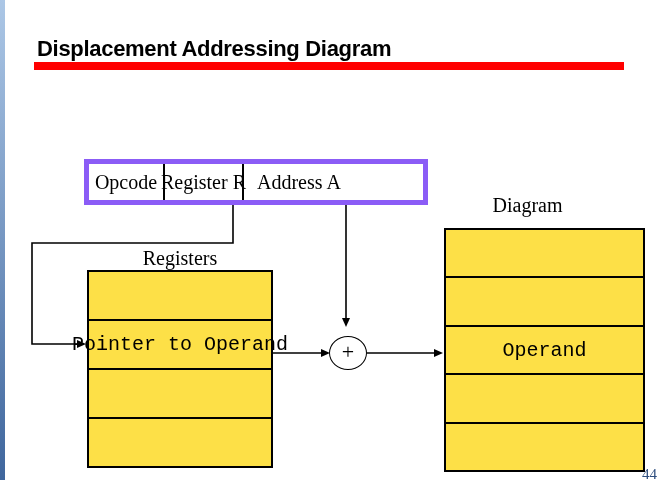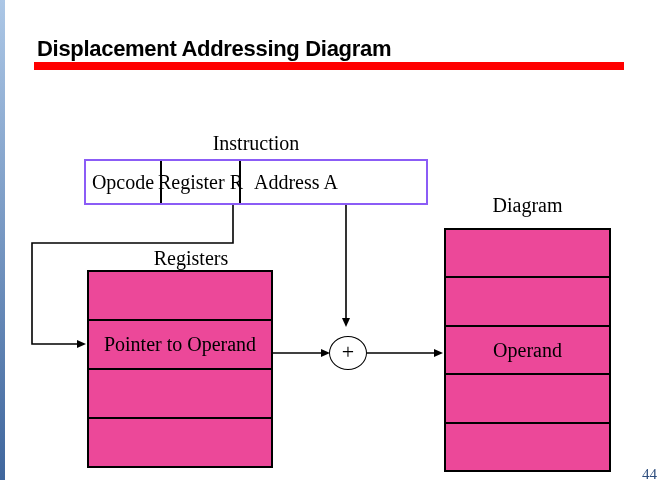--- a/index.html
+++ b/index.html
@@ -27,39 +27,39 @@
     position:absolute;left:37px;top:36px;margin:0;
     font-family:"Liberation Sans","DejaVu Sans",sans-serif;
     font-weight:bold;font-size:22px;letter-spacing:-0.3px;color:#000;white-space:nowrap;
   }
   .title-underline{
     position:absolute;left:34px;top:62px;width:590px;height:8px;
     background:var(--accent-red);
   }
   .dlabel{position:absolute;font-size:20px;text-align:center;white-space:nowrap;}
   .instruction-label{left:84px;top:132px;width:344px;}
-  .registers-label{left:98px;top:247px;width:186px;}
+  .registers-label{left:87px;top:247px;width:186px;}
   .memory-label{left:444px;top:194px;width:167px;}
 
   .instruction-box{
     position:absolute;left:84px;top:159px;width:344px;height:46px;
-    border:2px solid #8b5cf6;box-sizing:border-box;display:flex;background:#fff;
+    border:5px solid #8b5cf6;box-sizing:border-box;display:flex;background:#fff;
   }
   .instruction-box .cell{
     display:flex;align-items:center;justify-content:center;
     font-size:20px;box-sizing:border-box;height:100%;white-space:nowrap;
   }
   .cell-opcode{width:74px;}
   .cell-register{width:79px;border-left:2px solid #000;}
   .cell-address{flex:1;border-left:2px solid #000;justify-content:flex-start !important;padding-left:13px;}
 
-  .vbox{position:absolute;border:2px solid #000;box-sizing:border-box;background:#ec4899;
-        display:flex;flex-direction:column;}
+  .vbox{position:absolute;border:2px solid #000;box-sizing:border-box;background:#fde047;
+        display:flex;flex-direction:column;font-family:Liberation Mono, monospace;}
   .registers-box{left:87px;top:270px;width:186px;height:198px;}
-  .memory-box{left:444px;top:228px;width:167px;height:244px;}
+  .memory-box{left:444px;top:228px;width:201px;height:244px;}
   .vbox .row{
     flex:1;display:flex;align-items:center;justify-content:center;
     font-size:20px;box-sizing:border-box;white-space:nowrap;
   }
   .vbox .row + .row{border-top:2px solid #000;}
 
   .connectors{position:absolute;left:0;top:0;width:667px;height:480px;pointer-events:none;}
 
   .adder{
     position:absolute;left:329px;top:336px;width:38px;height:34px;
@@ -93,21 +93,20 @@
     <line x1="346" y1="205" x2="346" y2="318" stroke="#000" stroke-width="1.6"></line>
     <polygon points="346,327 342,318 350,318" fill="#000"></polygon>
 
     <line x1="273" y1="353" x2="321" y2="353" stroke="#000" stroke-width="1.6"></line>
     <polygon points="330,353 321,349 321,357" fill="#000"></polygon>
 
     <line x1="367" y1="353" x2="434" y2="353" stroke="#000" stroke-width="1.6"></line>
     <polygon points="443,353 434,349 434,357" fill="#000"></polygon>
   </svg>
 
-  <div class="dlabel instruction-label">Instruction</div>
   <div class="instruction-box">
     <div class="cell cell-opcode">Opcode</div>
     <div class="cell cell-register">Register R</div>
     <div class="cell cell-address">Address A</div>
   </div>
 
   <div class="dlabel registers-label">Registers</div>
   <div class="vbox registers-box">
     <div class="row"></div>
     <div class="row">Pointer to Operand</div>

